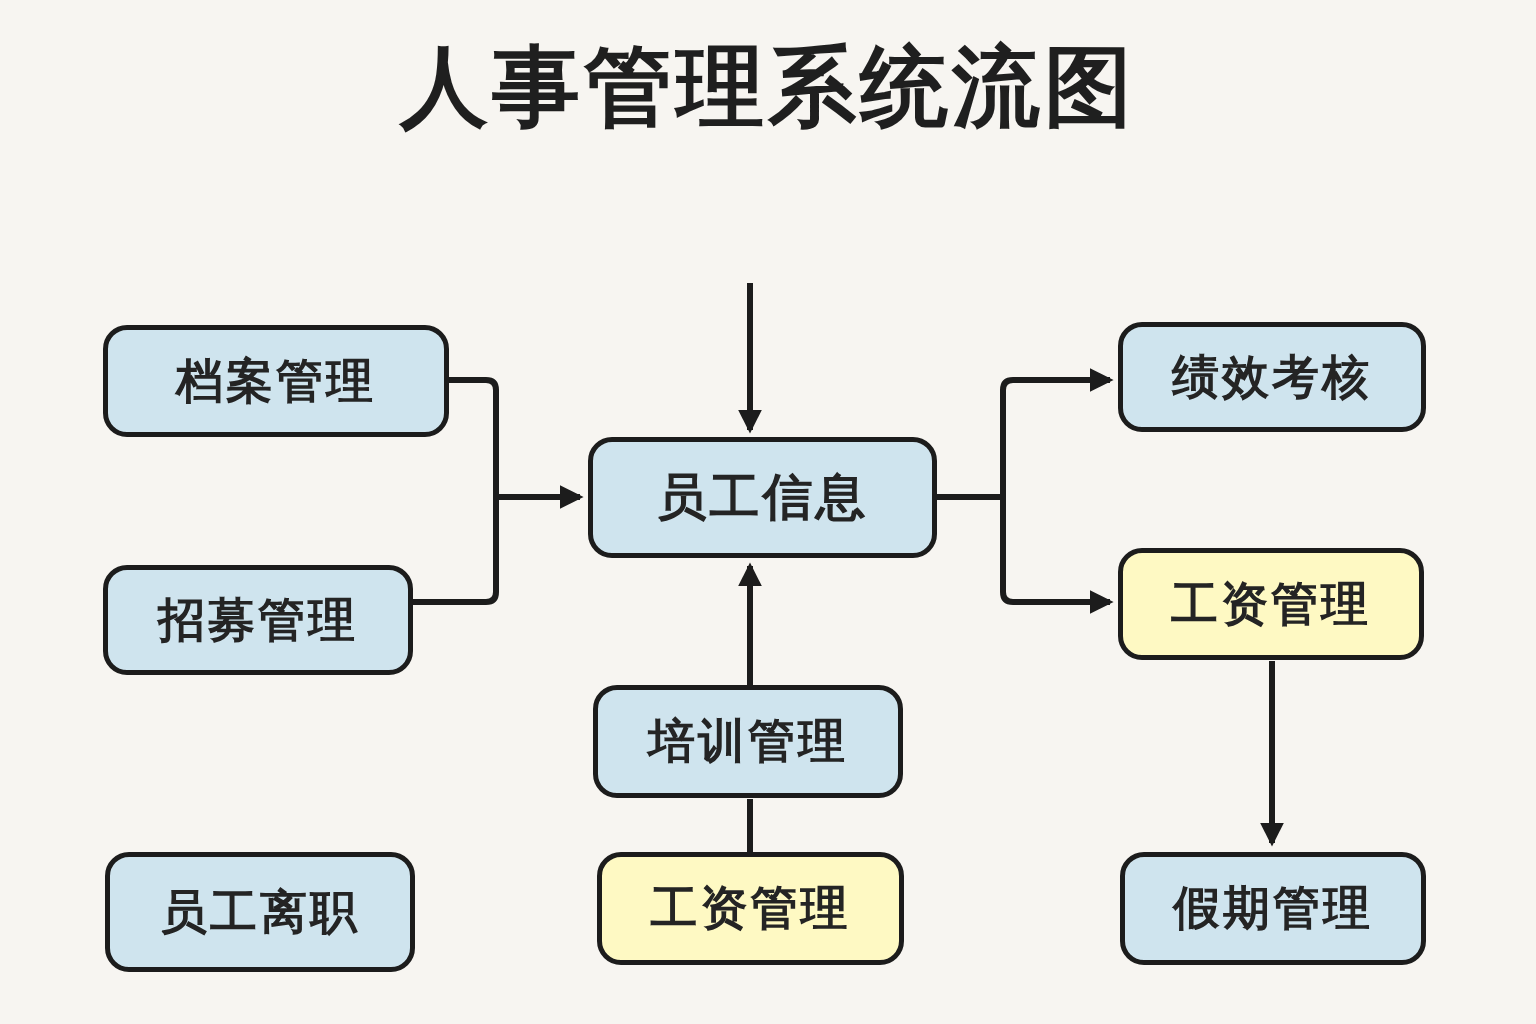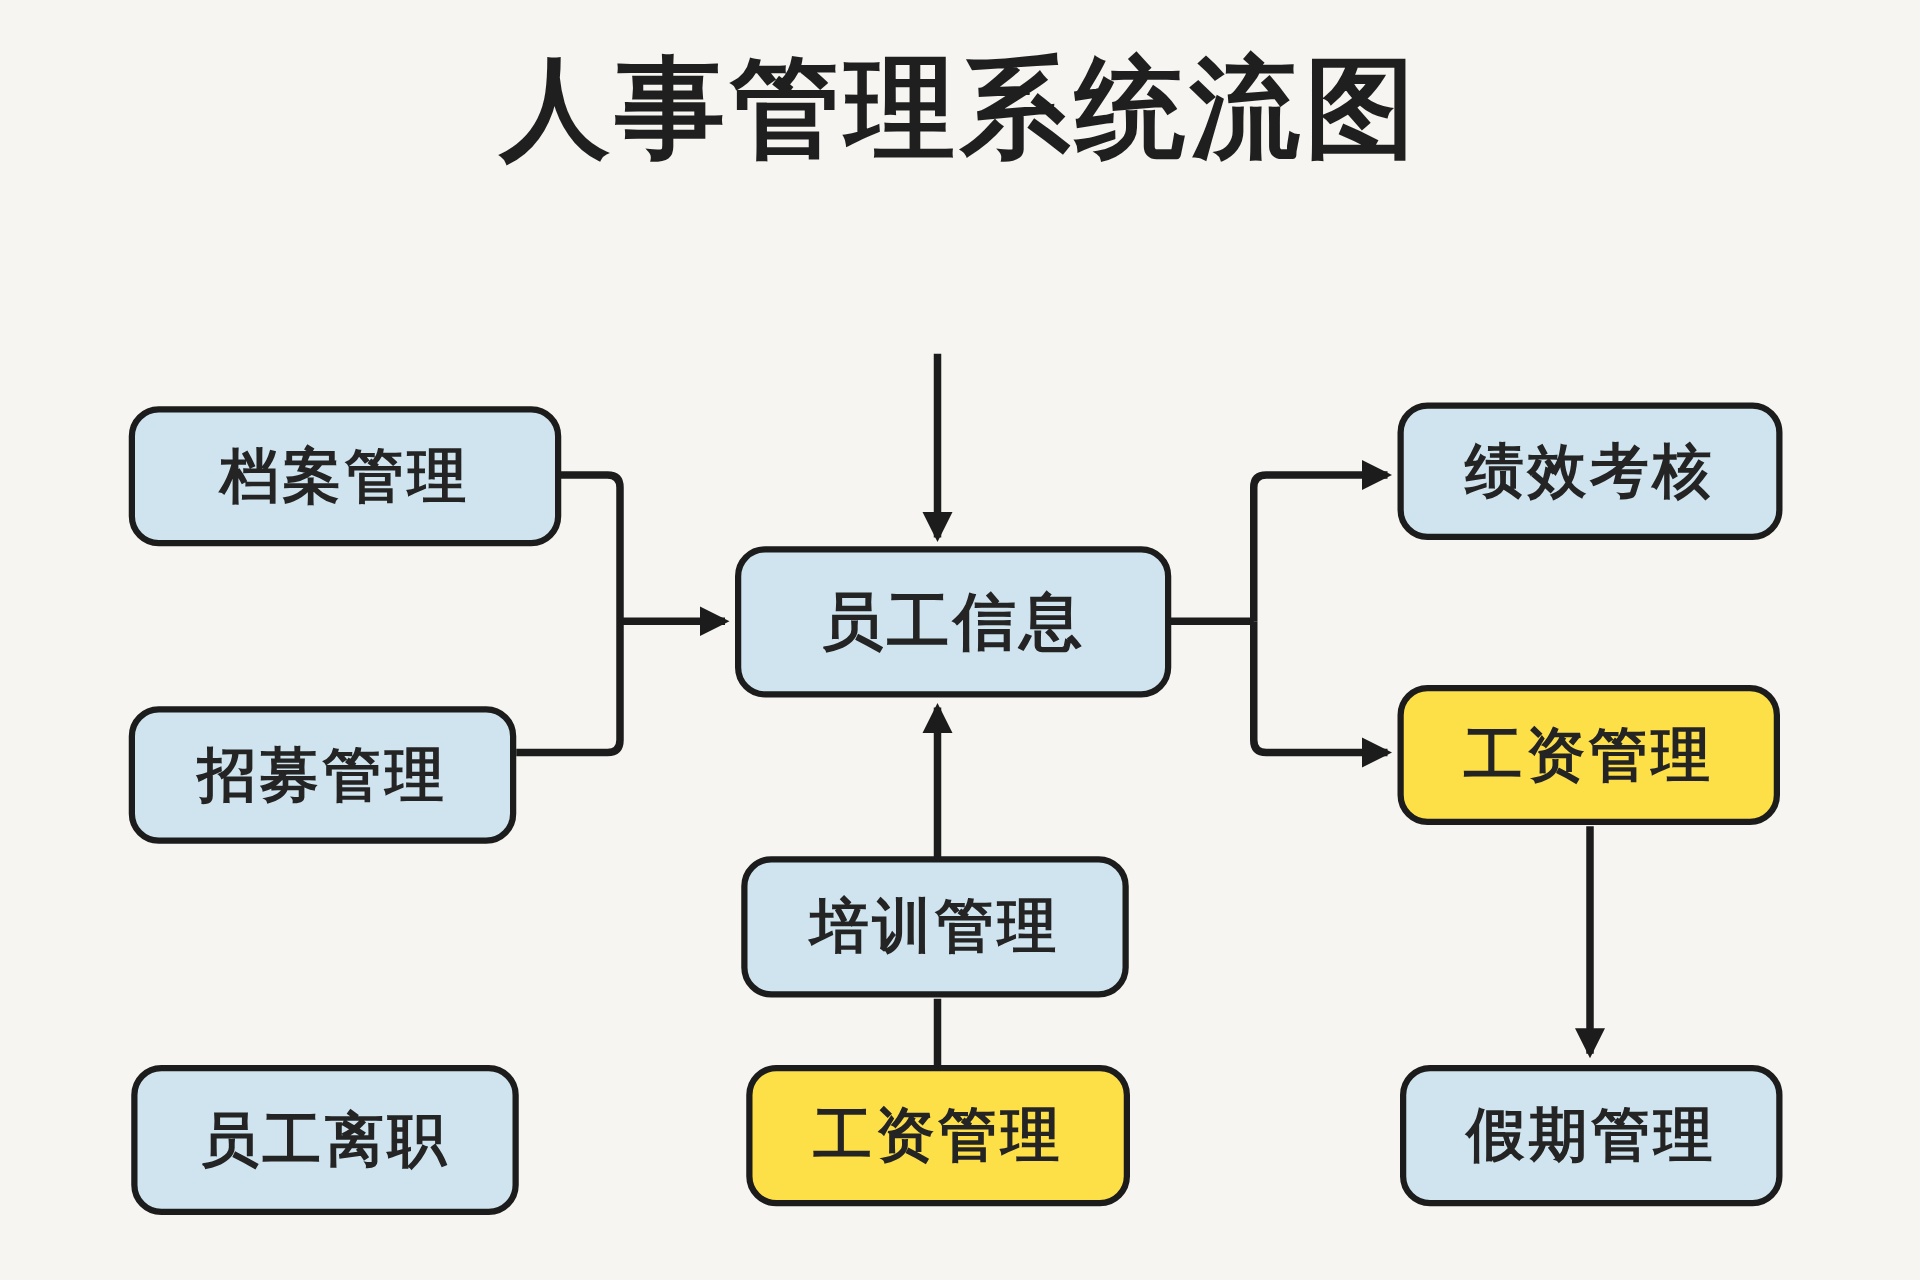--- a/index.html
+++ b/index.html
@@ -33,21 +33,21 @@
     border-radius:24px;
     display:flex;
     align-items:center;
     justify-content:center;
     font-size:47px;
     font-weight:800;
     letter-spacing:3px;
     color:#242424;
   }
   .node.blue{background:#cfe4ee;}
-  .node.orange{background:#fde047;}
+  .node.orange{background:#fef9c3;}
 
   .n-onboarding   {left:595px; top:170px; width:310px; height:113px;}
   .n-archive      {left:103px; top:325px; width:346px; height:112px;}
   .n-recruitment  {left:103px; top:550px; width:310px; height:110px;margin-top:15px;}
   .n-departure    {left:105px; top:852px; width:310px; height:120px;}
   .n-employee-info{left:588px; top:437px; width:349px; height:121px; font-size:50px;}
   .n-training     {left:593px; top:685px; width:310px; height:113px;}
   .n-salary-center{left:597px; top:852px; width:307px; height:113px;}
   .n-performance  {left:1118px;top:322px; width:308px; height:110px;}
   .n-salary-right {left:1118px;top:548px; width:306px; height:112px;}

